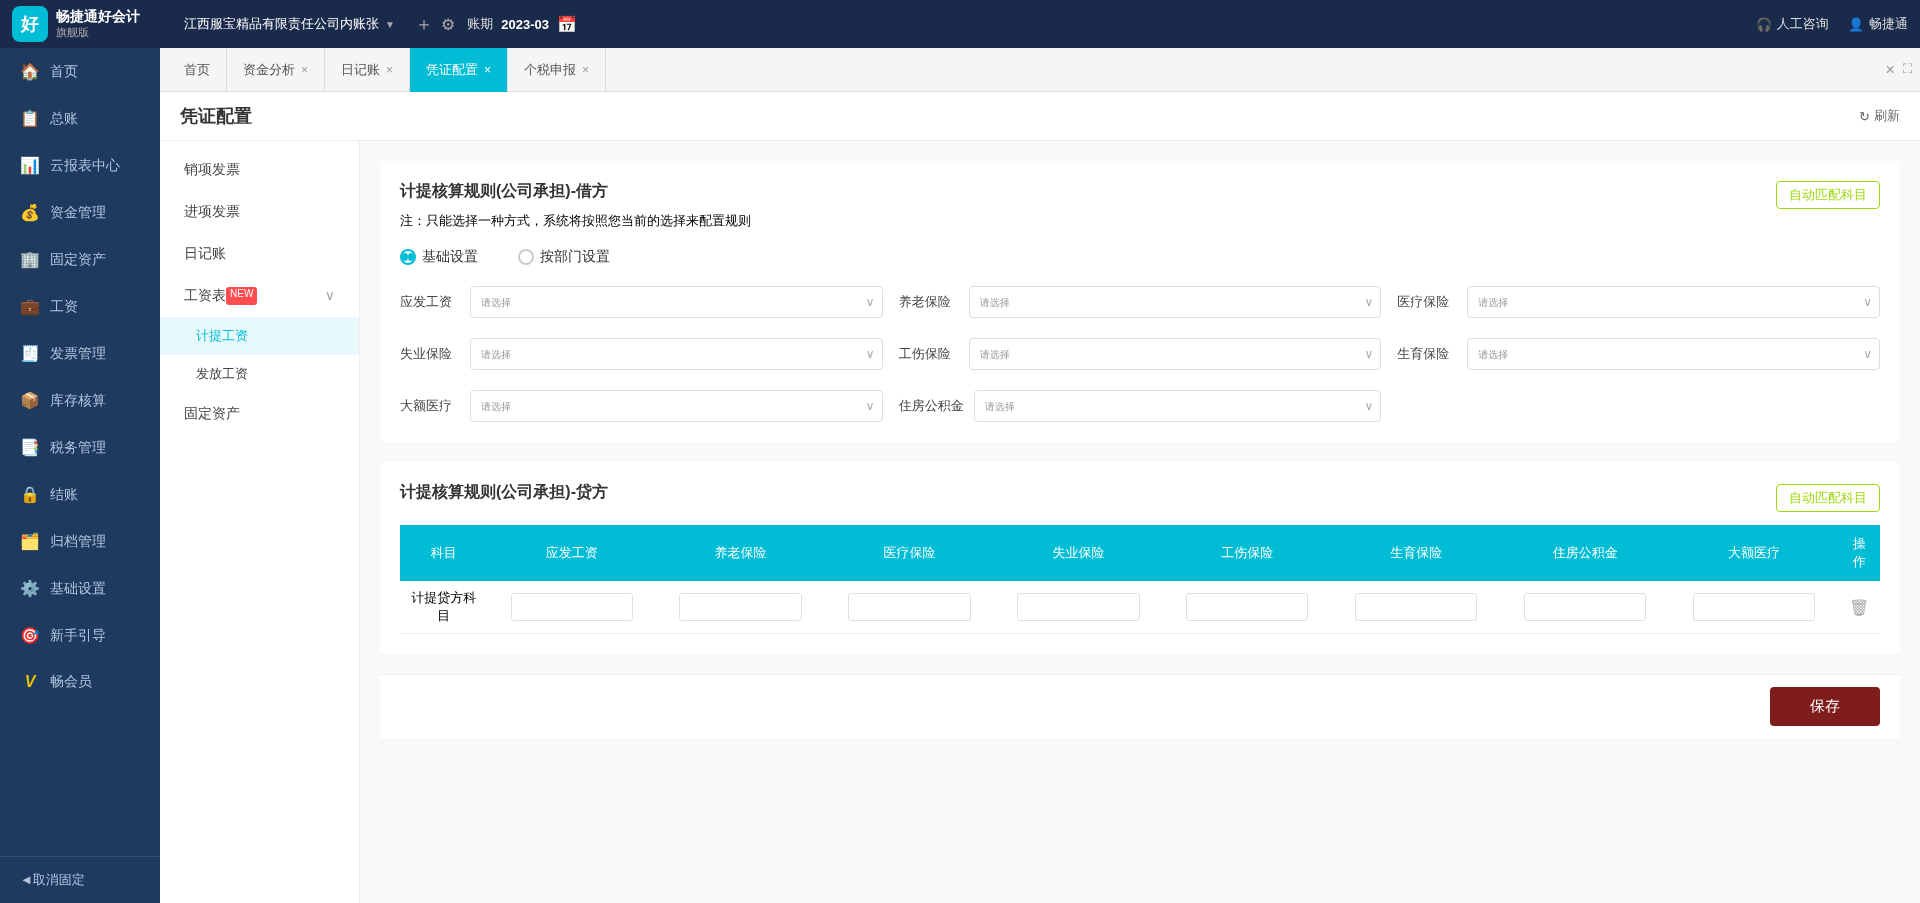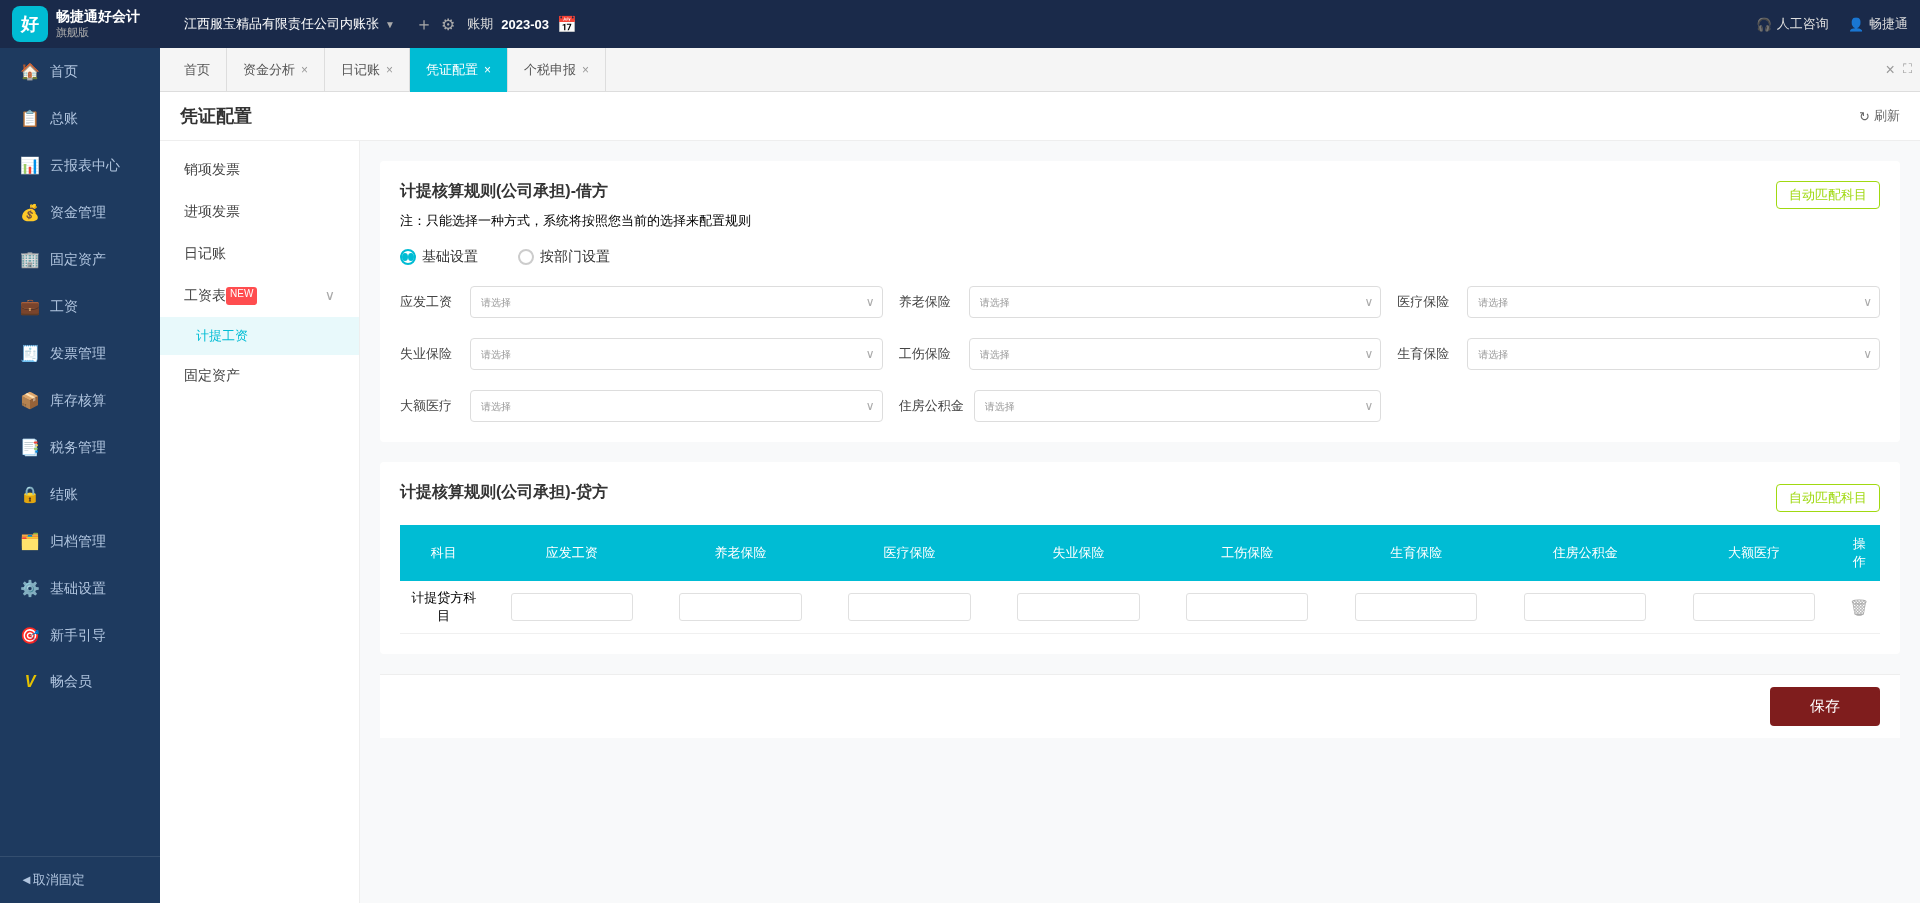--- a/index.html
+++ b/index.html
@@ -528,20 +528,21 @@
       <div class="left-nav">
         <div class="left-nav-item">销项发票</div>
         <div class="left-nav-item">进项发票</div>
         <div class="left-nav-item">日记账</div>
         <div class="left-nav-item has-children">
           <span>工资表</span>
           <span class="nav-badge">NEW</span>
           <span style="margin-left:auto; color:#aaa;">∨</span>
         </div>
         <div class="left-nav-sub active">计提工资</div>
+        <div class="left-nav-sub">发放工资</div>
         <div class="left-nav-item">固定资产</div>
       </div>
 
       <div class="right-panel">
 
         <div class="section-card">
           <div class="section-header">
             <div>
               <div class="section-title">计提核算规则(公司承担)-借方</div>
               <div class="notice-text">注：只能选择一种方式，系统将按照您当前的选择来配置规则</div>

